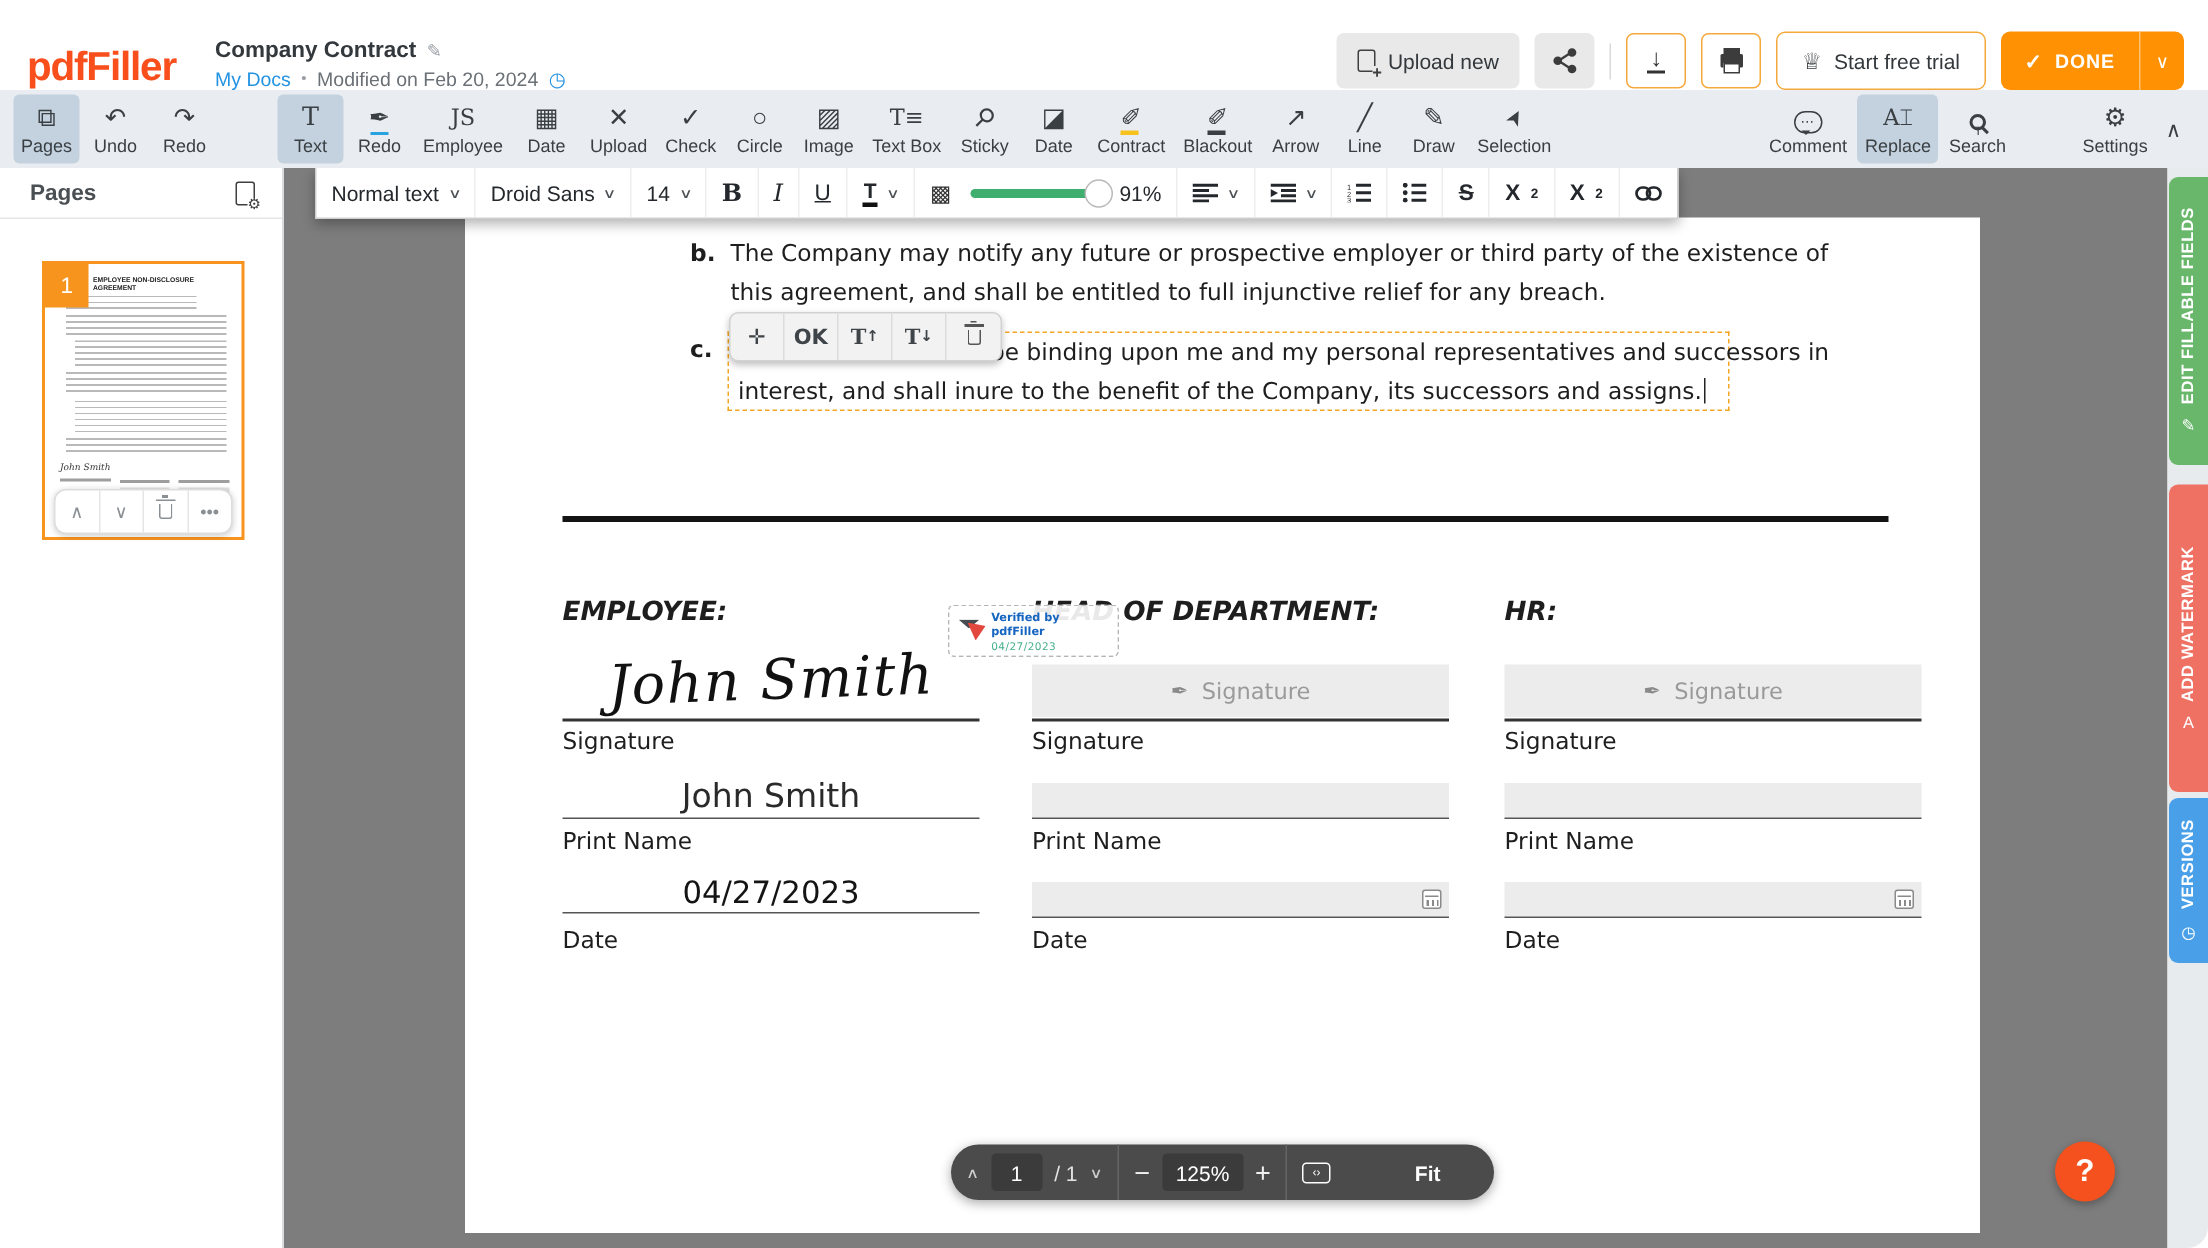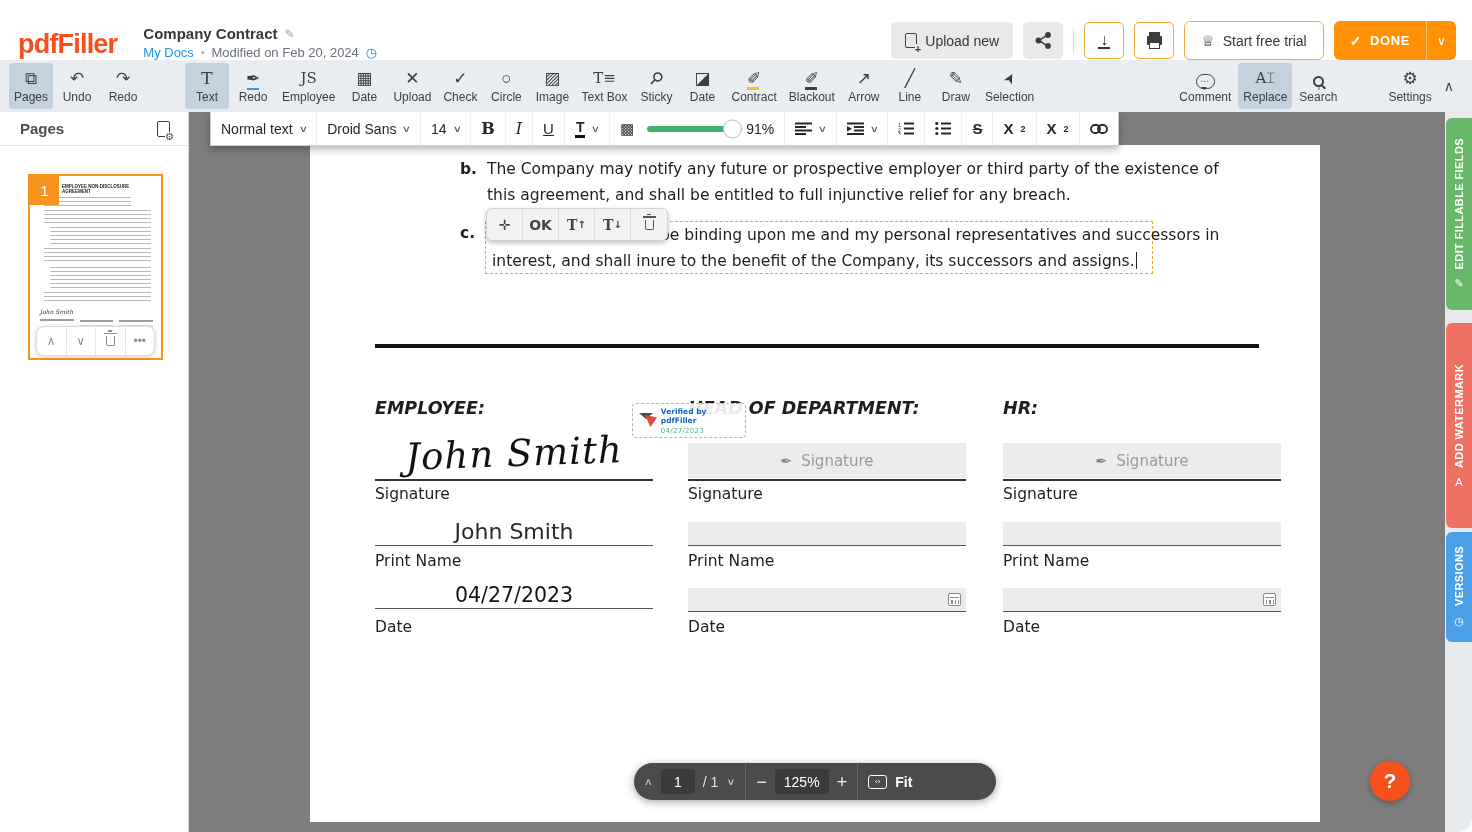--- a/index.html
+++ b/index.html
@@ -148,21 +148,21 @@
   .pill { position:absolute; left:445px; top:651px; width:362px; height:37px; background:#4b4b4b; border-radius:19px; box-shadow:0 2px 8px rgba(0,0,0,.35); display:flex; align-items:center; color:#eee; z-index:8; }
   .pill .sect { display:flex; align-items:center; height:100%; padding:0 10px; gap:8px; border-right:1px solid #646464; }
   .pill .sect:last-child { border-right:none; }
   .pchev { color:#cfcfcf; font-size:12px; cursor:pointer; transform:scaleY(.8); }
   .pbox { background:#3b3b3b; border-radius:3px; height:25px; display:flex; align-items:center; justify-content:center; font-size:14px; color:#fff; }
   .pbox.pg { width:34px; }
   .pbox.zm { width:54px; }
   .ptxt { font-size:14px; color:#e3e3e3; }
   .pmath { font-size:18px; color:#f0f0f0; cursor:pointer; line-height:18px; }
   .fit-ic { width:19px; height:14px; border:1.6px solid #fff; border-radius:3px; display:flex; align-items:center; justify-content:center; font-size:8px; color:#fff; letter-spacing:0; }
-  .fit-lb { font-size:14px; font-weight:600; color:#fff; }
+  .fit-lb { font-size:14px; font-weight:600; color:#fff;margin-left:48px; }
 
   
   .rrail { position:absolute; right:0; top:112px; width:27px; bottom:0; background:#e8ebee; z-index:6; }
   .rtab { position:absolute; right:0; width:26px; border-radius:6px 0 0 6px; color:#fff; display:flex; flex-direction:column; align-items:center; justify-content:center; gap:8px; cursor:pointer; }
   .rtab-label { writing-mode:vertical-rl; transform:rotate(180deg); font-size:11px; font-weight:700; letter-spacing:.4px; white-space:nowrap; }
   .rtab-ic { font-size:11px; }
   .rtab-green { top:6px; height:192px; background:#69b76b; }
   .rtab-red { top:211px; height:205px; background:#ee7164; }
   .rtab-blue { top:420px; height:110px; background:#4aa0e8; }
 

